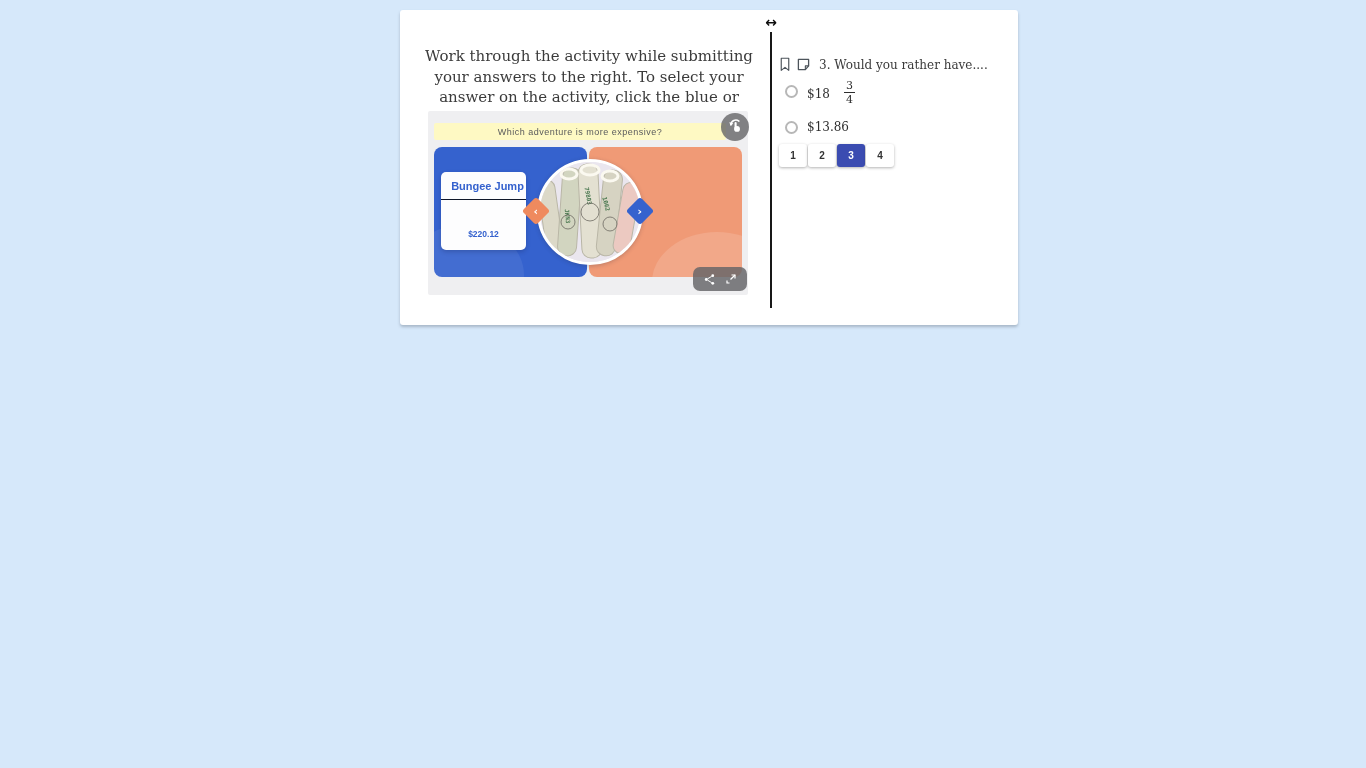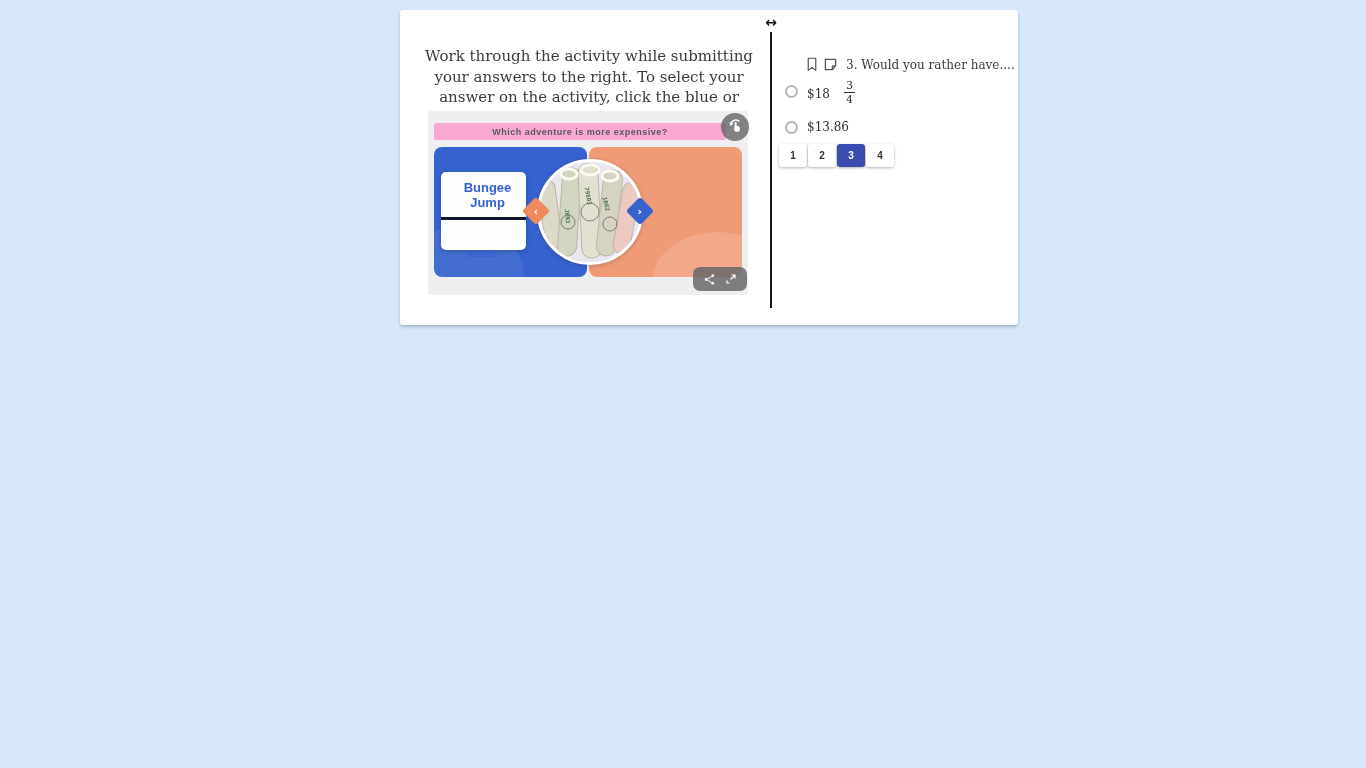--- a/index.html
+++ b/index.html
@@ -29,24 +29,24 @@
   }
 
   .activity {
     position: absolute; left: 28px; top: 101px;
     width: 320px; height: 184px;
     background: #efeff1; border-radius: 2px;
   }
   .question-pill {
     position: absolute; left: 6px; top: 12px;
     width: 292px; height: 17px;
-    background: #f9a8d4; border-radius: 2px;
+    background: #fef9c3; border-radius: 2px;
     font-size: 9px; letter-spacing: 0.5px; color: #595a5c;
     display: flex; align-items: center; justify-content: center;
-    font-weight: 700;
+    font-weight: 400;
   }
   .tap-btn {
     position: absolute; left: 293px; top: 2px;
     width: 28px; height: 28px; border-radius: 50%;
     background: rgba(98,98,100,0.78);
     display: flex; align-items: center; justify-content: center;
   }
   .panel { position: absolute; top: 36px; width: 153px; height: 130px; border-radius: 8px; overflow: hidden; }
   .panel-blue { left: 6px; background: #3562ce; }
   .panel-orange { left: 161px; background: #f09a76; }
@@ -62,22 +62,22 @@
   }
   .mini-card {
     position: absolute; top: 61px; width: 85px; height: 78px;
     background: #fdfdfe; border-radius: 5px;
     box-shadow: 0 2px 4px rgba(20,30,80,0.25);
     text-align: center;
   }
   .mini-card.left { left: 13px; }
   .mini-card.right { left: 223px; }
   .mini-title {
-    font-size: 13px; font-weight: bold; padding: 8px 2px 7px 10px;
-    border-bottom: 3px solid #0f172a;
+    font-size: 11px; font-weight: bold; padding: 8px 2px 7px 10px;
+    border-bottom: 1px solid #0f172a;
   }
   .mini-value { font-size: 8.5px; font-weight: bold; margin-top: 29px; }
   .mini-card.left .mini-title, .mini-card.left .mini-value { color: #3562ce; }
   .mini-card.right .mini-title, .mini-card.right .mini-value { color: #ef8a61; }
 
   .money-circle {
     position: absolute; left: 109px; top: 48px;
     width: 106px; height: 106px; border-radius: 50%;
     border: 3px solid #ffffff; background: #eae6ee;
     overflow: hidden;
@@ -111,21 +111,21 @@
     text-align: center; font-size: 14px; font-weight: bold; color: #0d0d0d;
     font-family: "DejaVu Sans", sans-serif; cursor: col-resize;
   }
   .divider-line {
     position: absolute; left: 370px; top: 22px;
     width: 2px; height: 276px; background: #181818;
   }
 
   
   .q-header {
-    position: absolute; left: 406px; top: 47px;
+    position: absolute; left: 379px; top: 47px;
     display: flex; align-items: center; gap: 6px;
   }
   .q-label {
     font-family: "DejaVu Serif", "Liberation Serif", serif;
     font-size: 12px; color: #3a3a3a; margin-left: 3px;
   }
   .icon-btn { display: flex; align-items: center; cursor: pointer; }
 
   .option-row { position: absolute; display: flex; gap: 9px; cursor: pointer; }
   .option-row-1 { left: 385px; top: 72px; }

